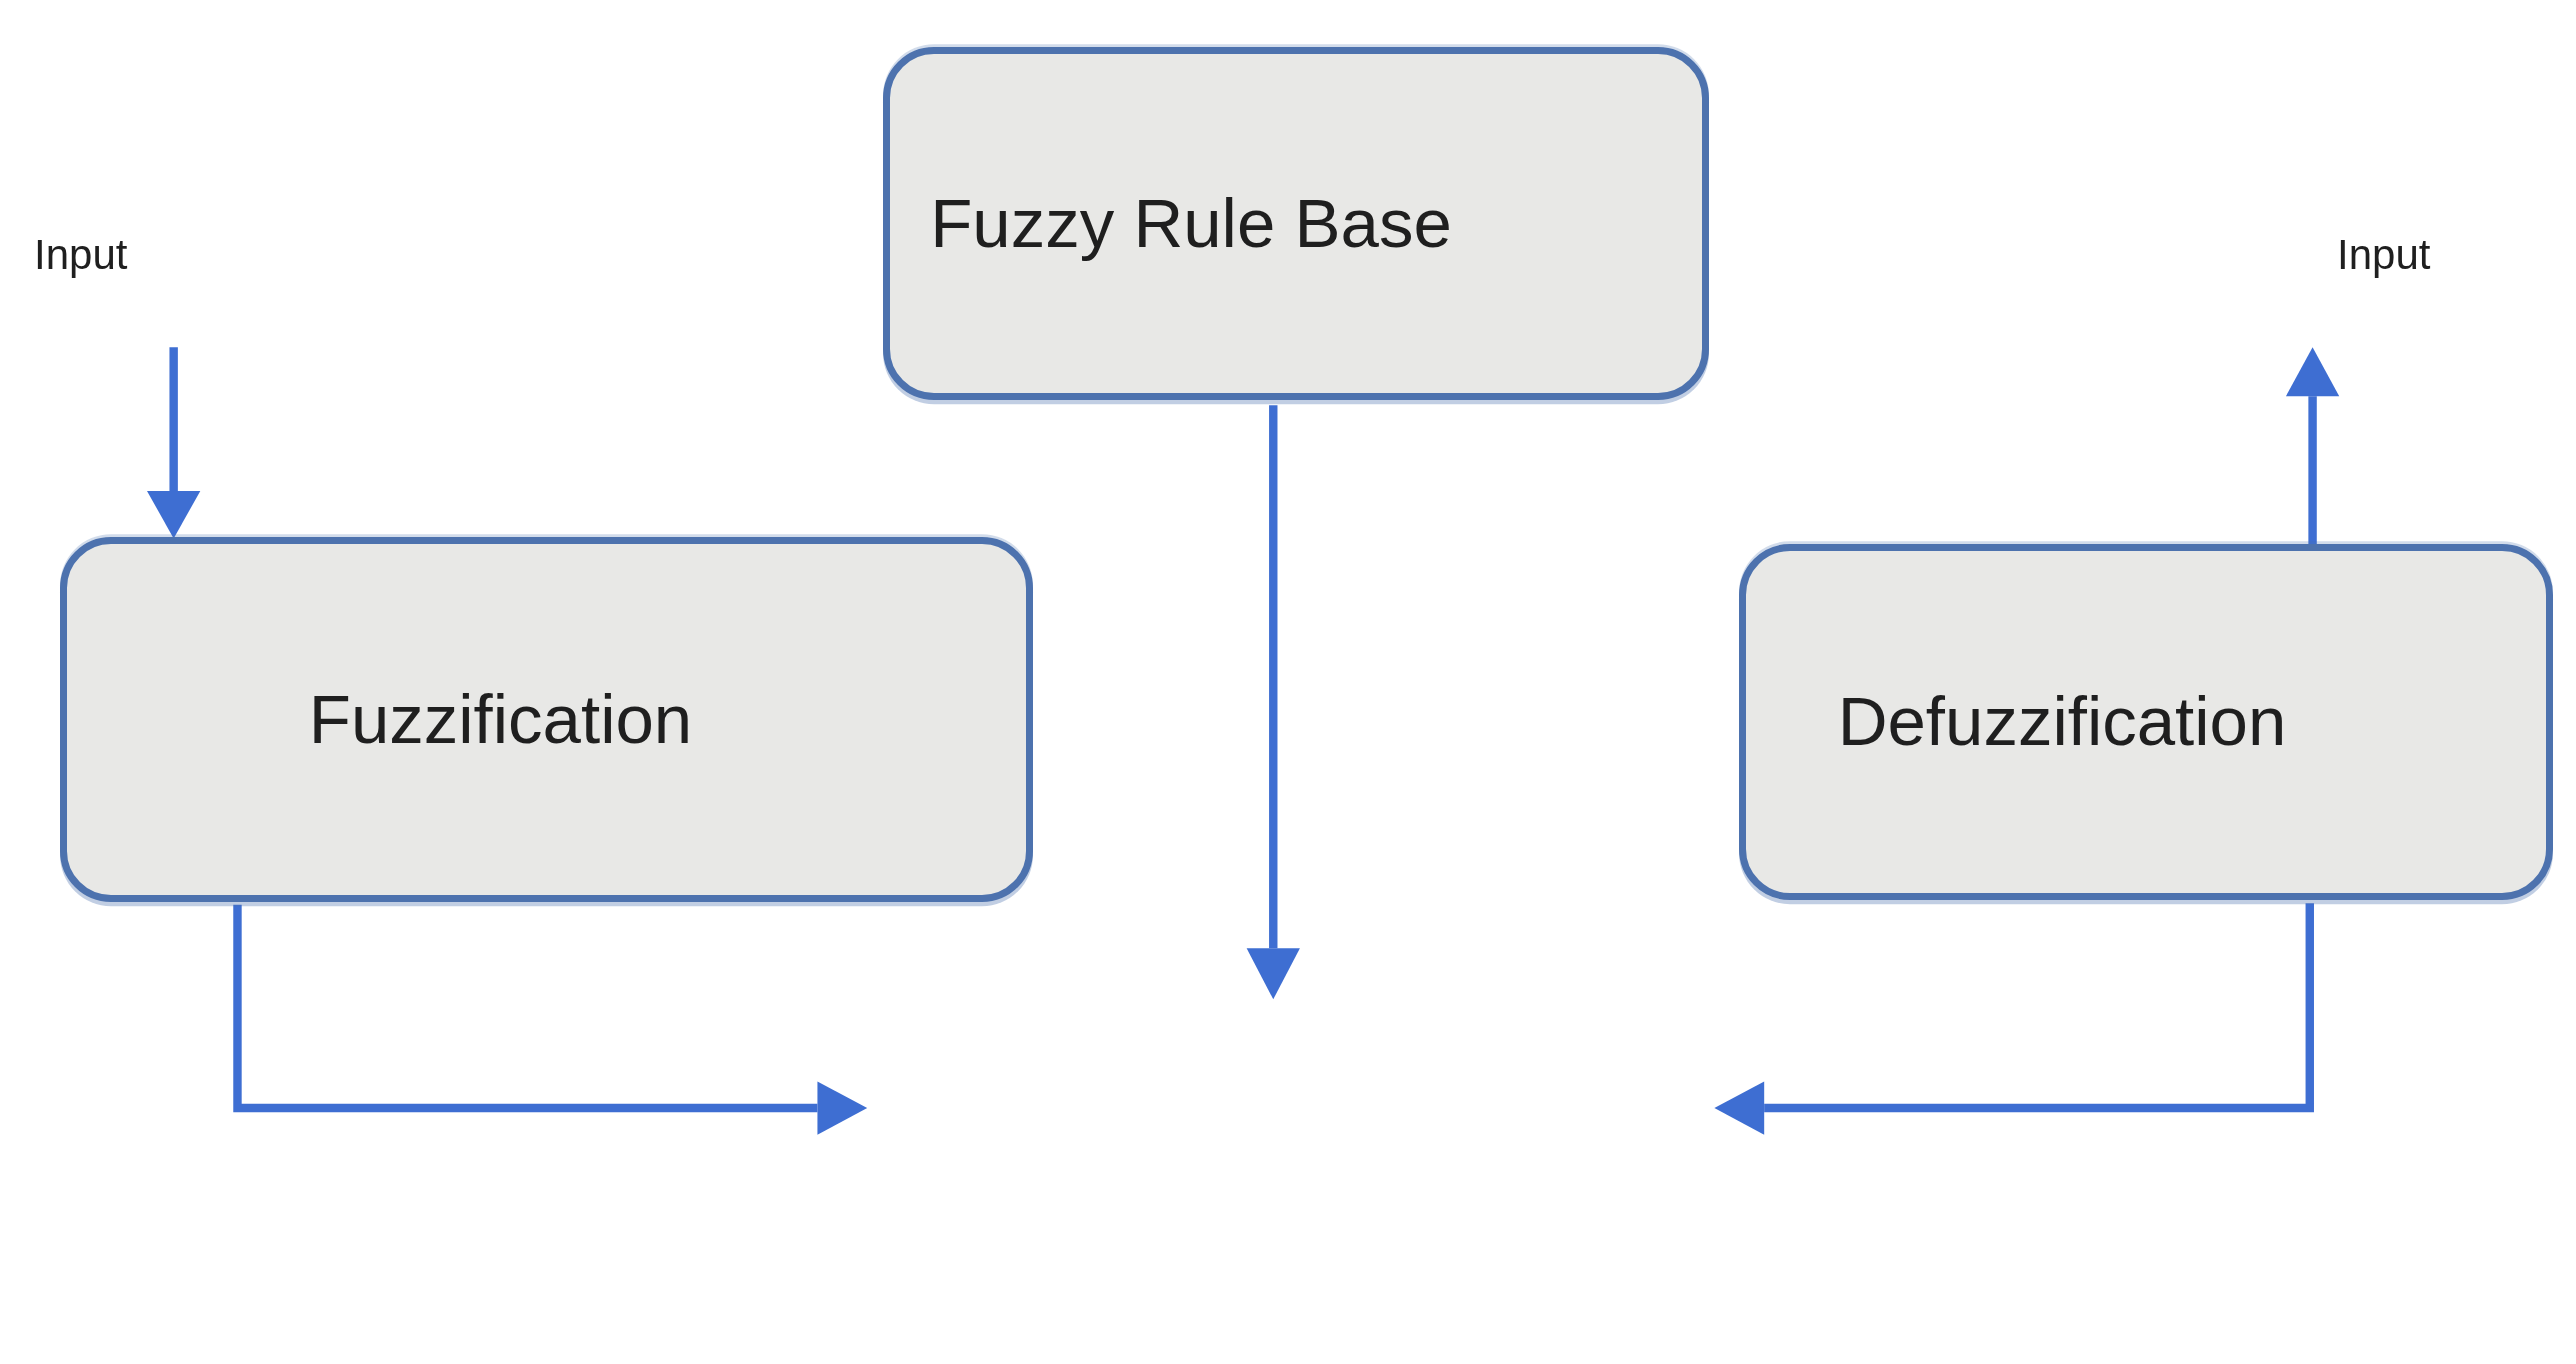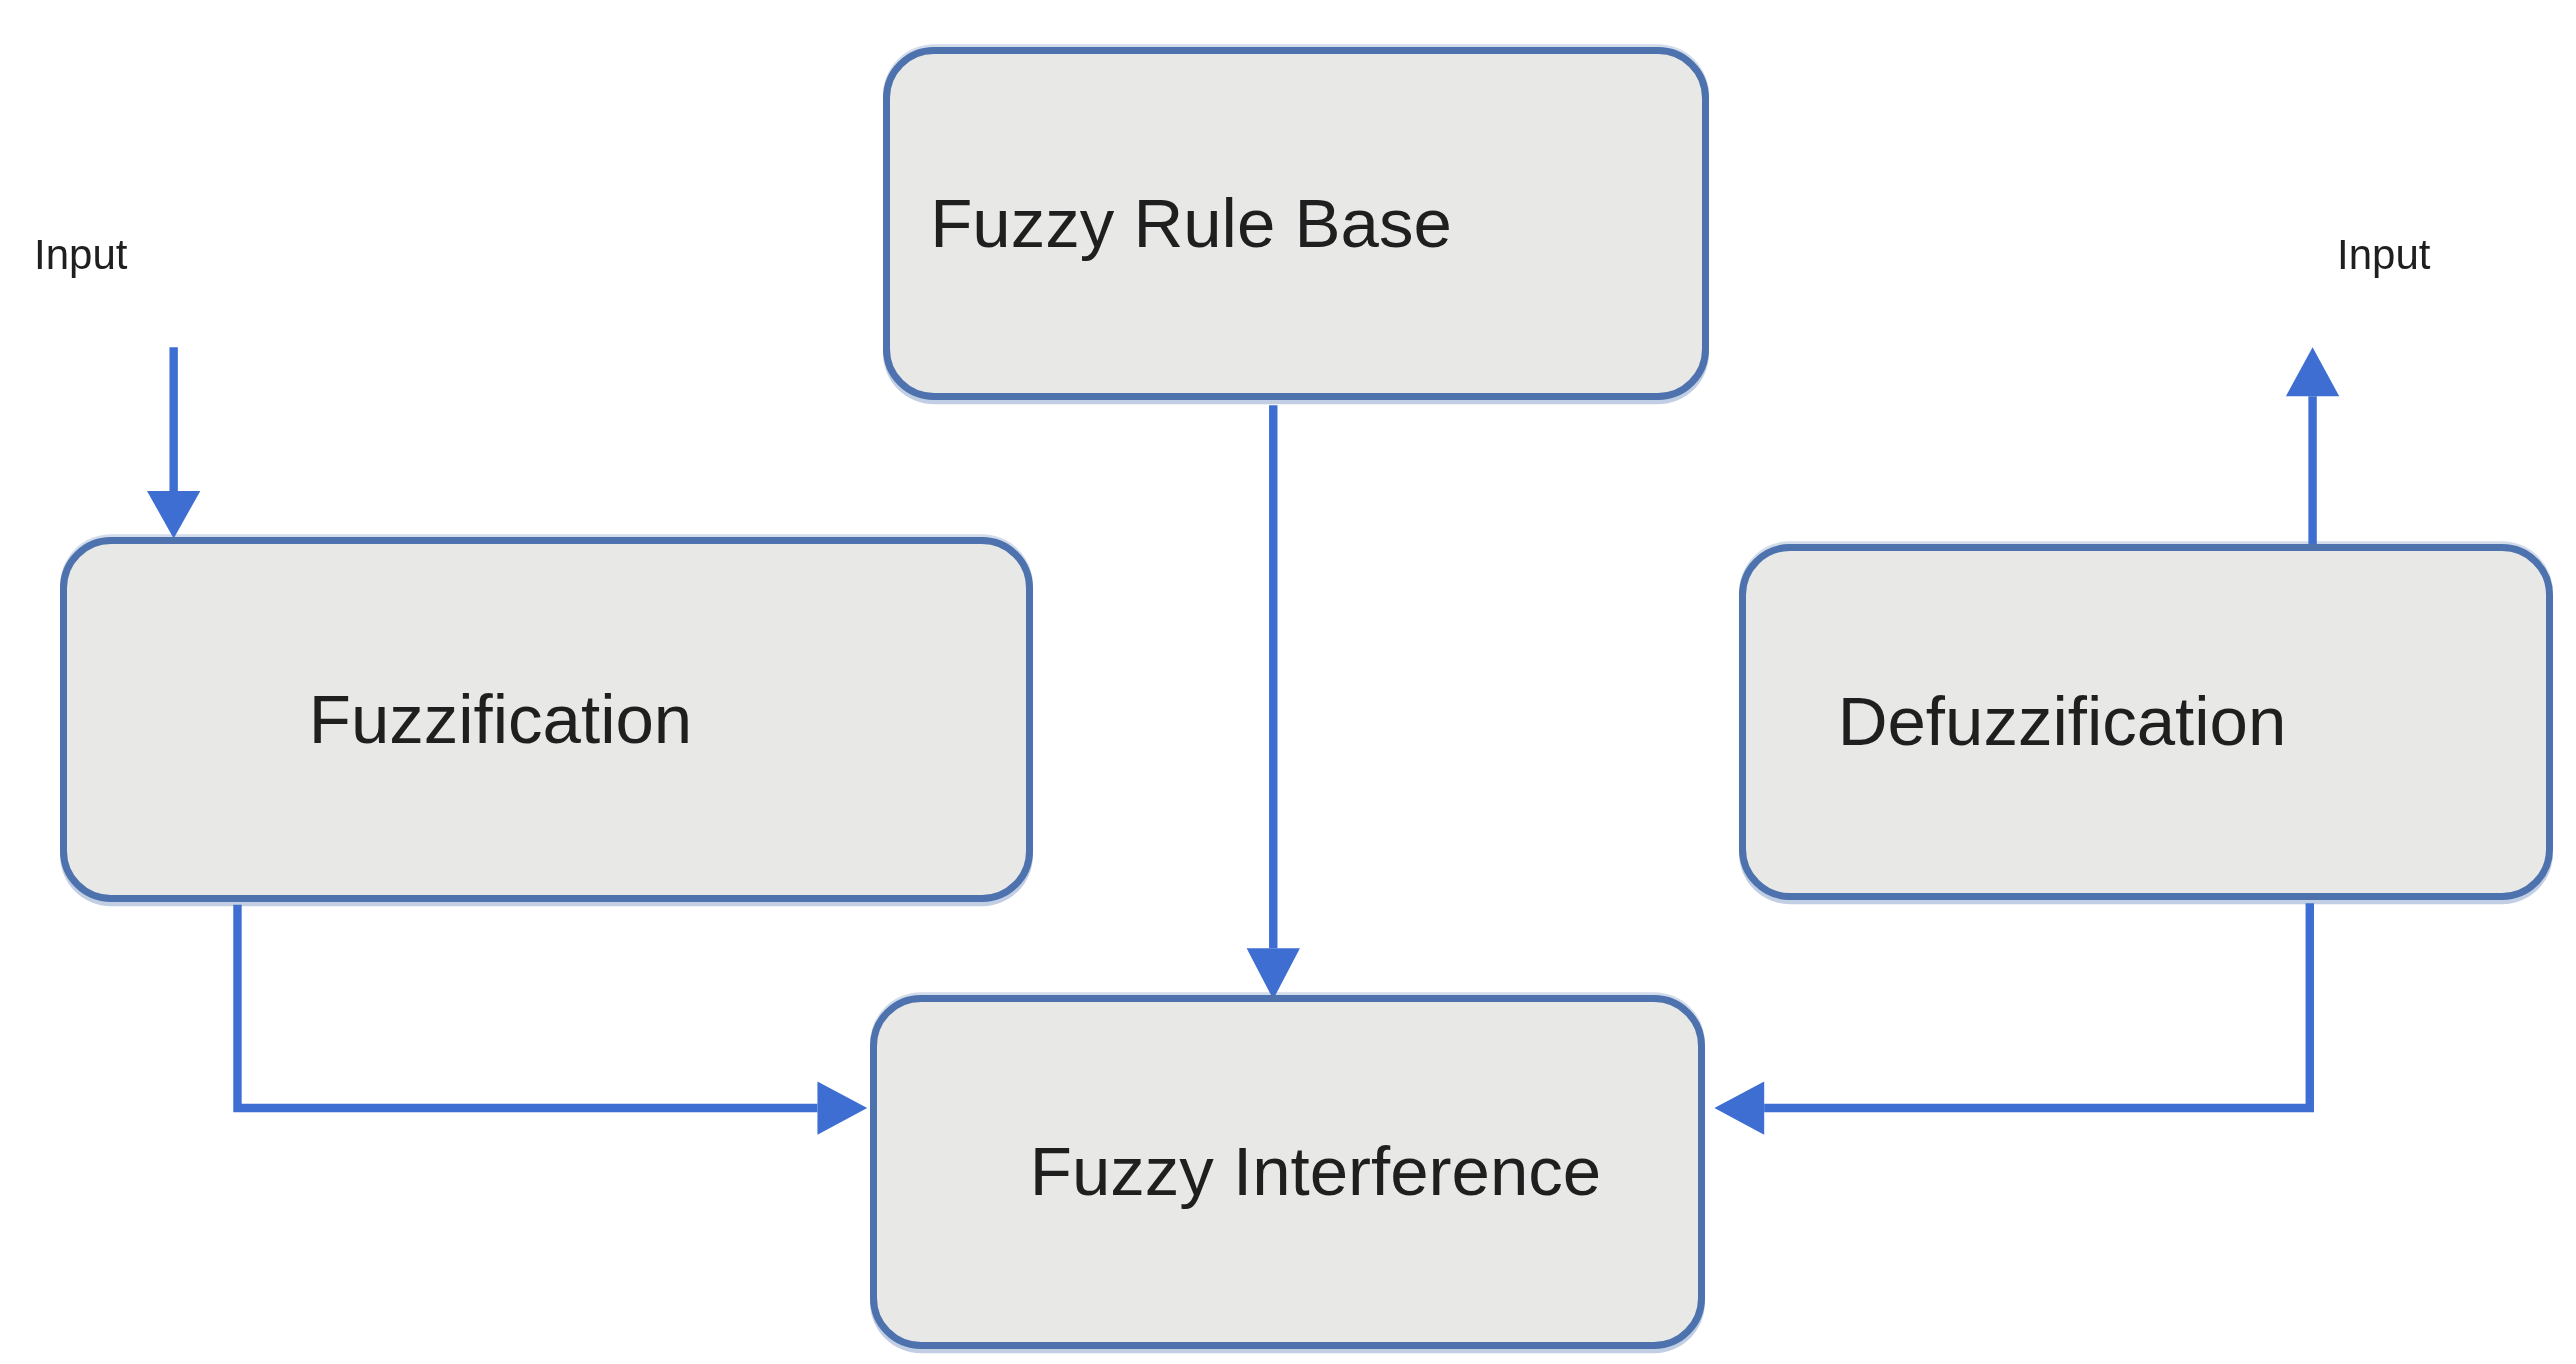--- a/index.html
+++ b/index.html
@@ -79,22 +79,19 @@
   </div>
 
   <div class="node" style="left:53px;top:537px;width:973px;height:365px;margin-left:7px;--shift:-46px;">
     <span>Fuzzification</span>
   </div>
 
   <div class="node" style="left:1708px;top:544px;width:814px;height:356px;margin-left:31px;--shift:-84px;">
     <span>Defuzzification</span>
   </div>
 
-  <div class="node" style="left:870px;top:995px;width:835px;height:354px;--shift:28px;">
-    <span>Fuzzy Interference</span>
-  </div>
 
   <div class="io" style="left:34px;top:232px;">Input</div>
 
   <div class="io" style="left:2337px;top:232px;">Input</div>
 
 </div>
 
 
 </body></html>

